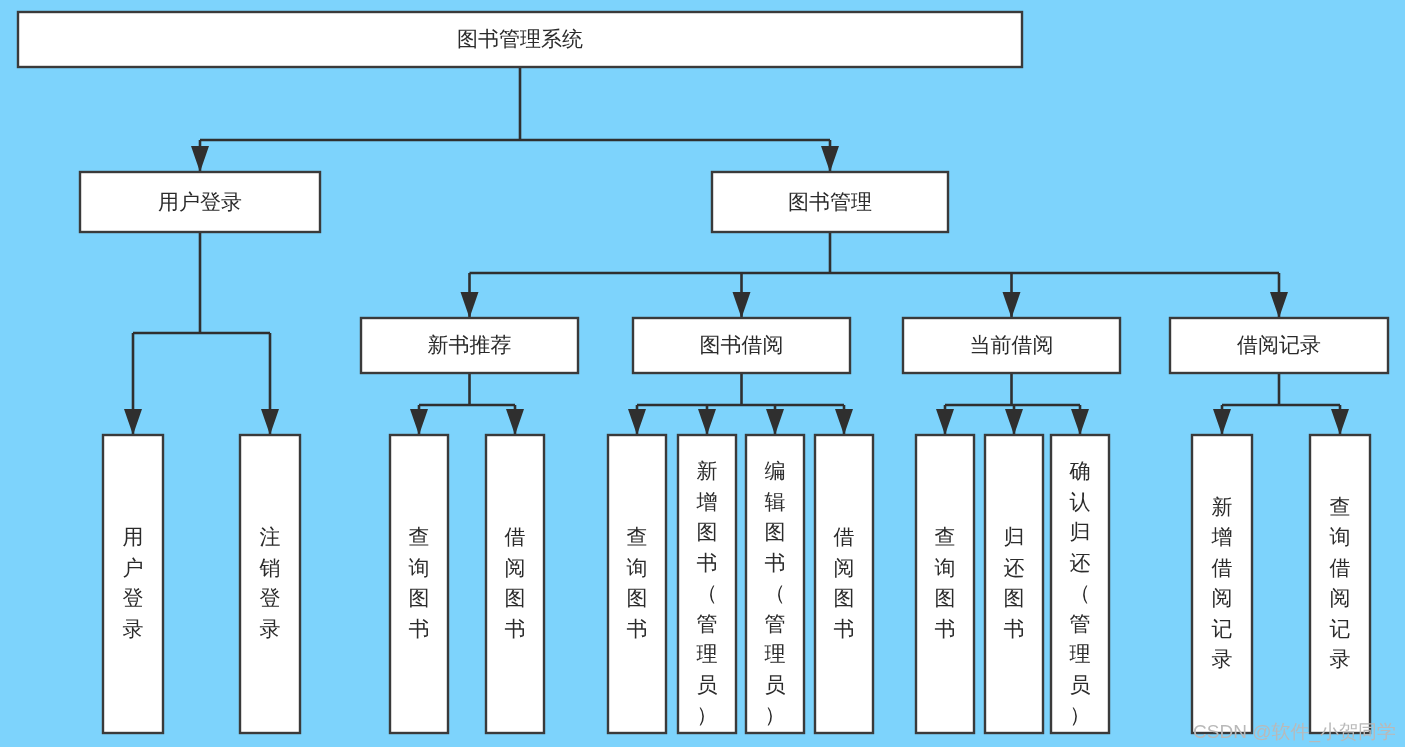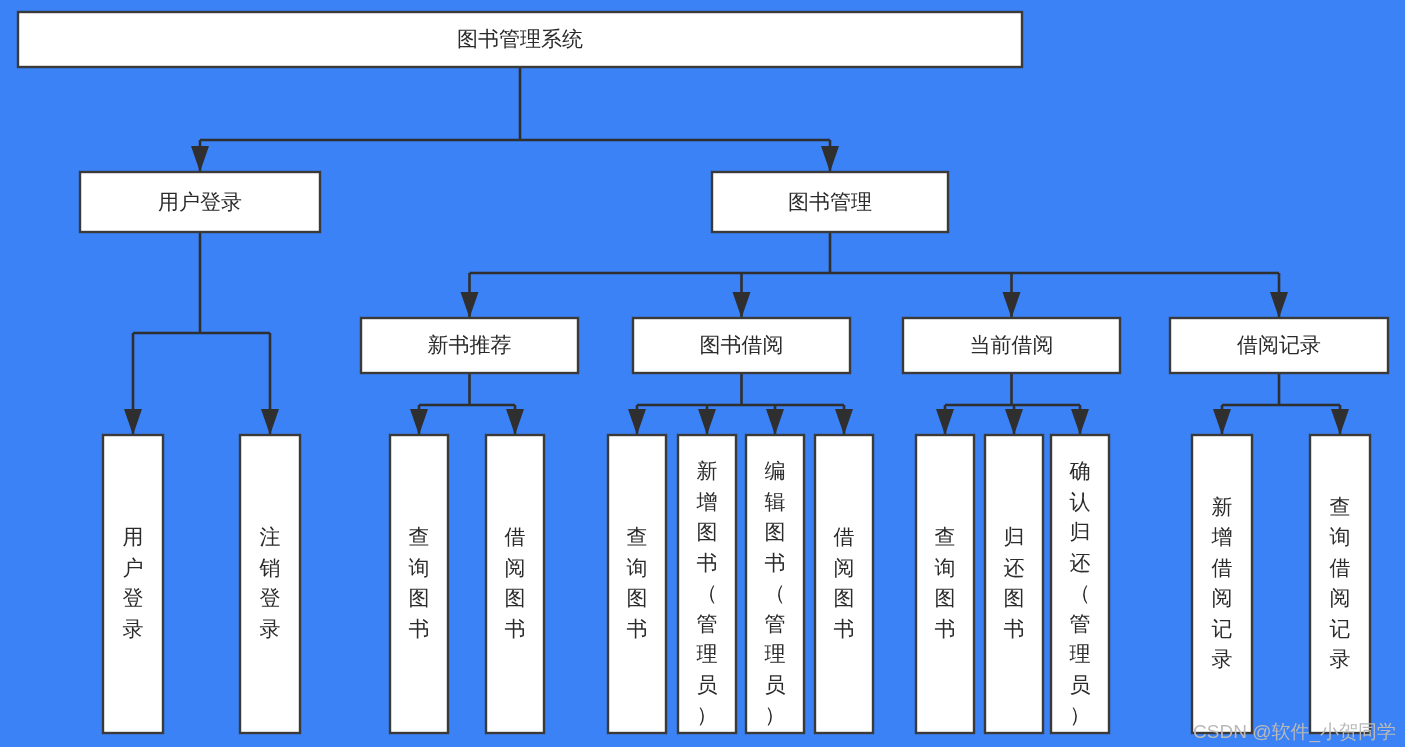--- a/index.html
+++ b/index.html
@@ -8,21 +8,21 @@
     padding: 0;
     background: #ffffff;
   }
   body {
     font-family: "Liberation Sans", "DejaVu Sans", sans-serif;
   }
   #diagram-root {
     position: relative;
     width: 1405px;
     height: 747px;
-    background: #3b82f6;
+    background: #7dd3fc;
     overflow: hidden;
   }
   svg.flow-canvas {
     position: absolute;
     left: 0;
     top: 0;
     width: 1405px;
     height: 747px;
     display: block;
   }

